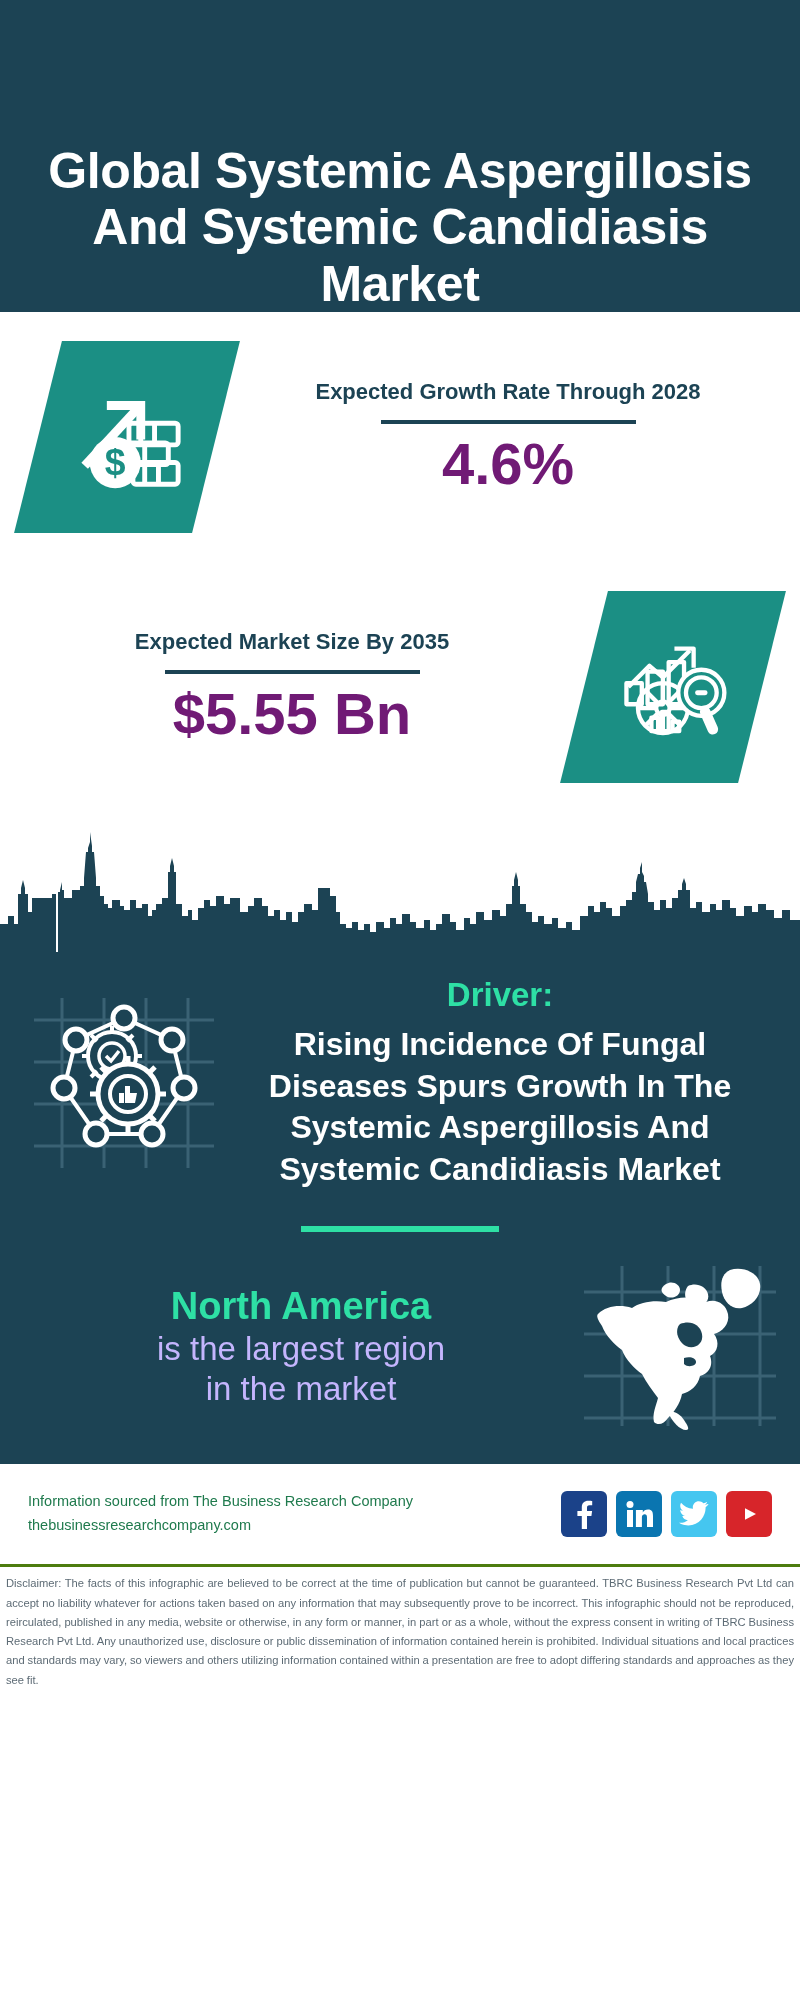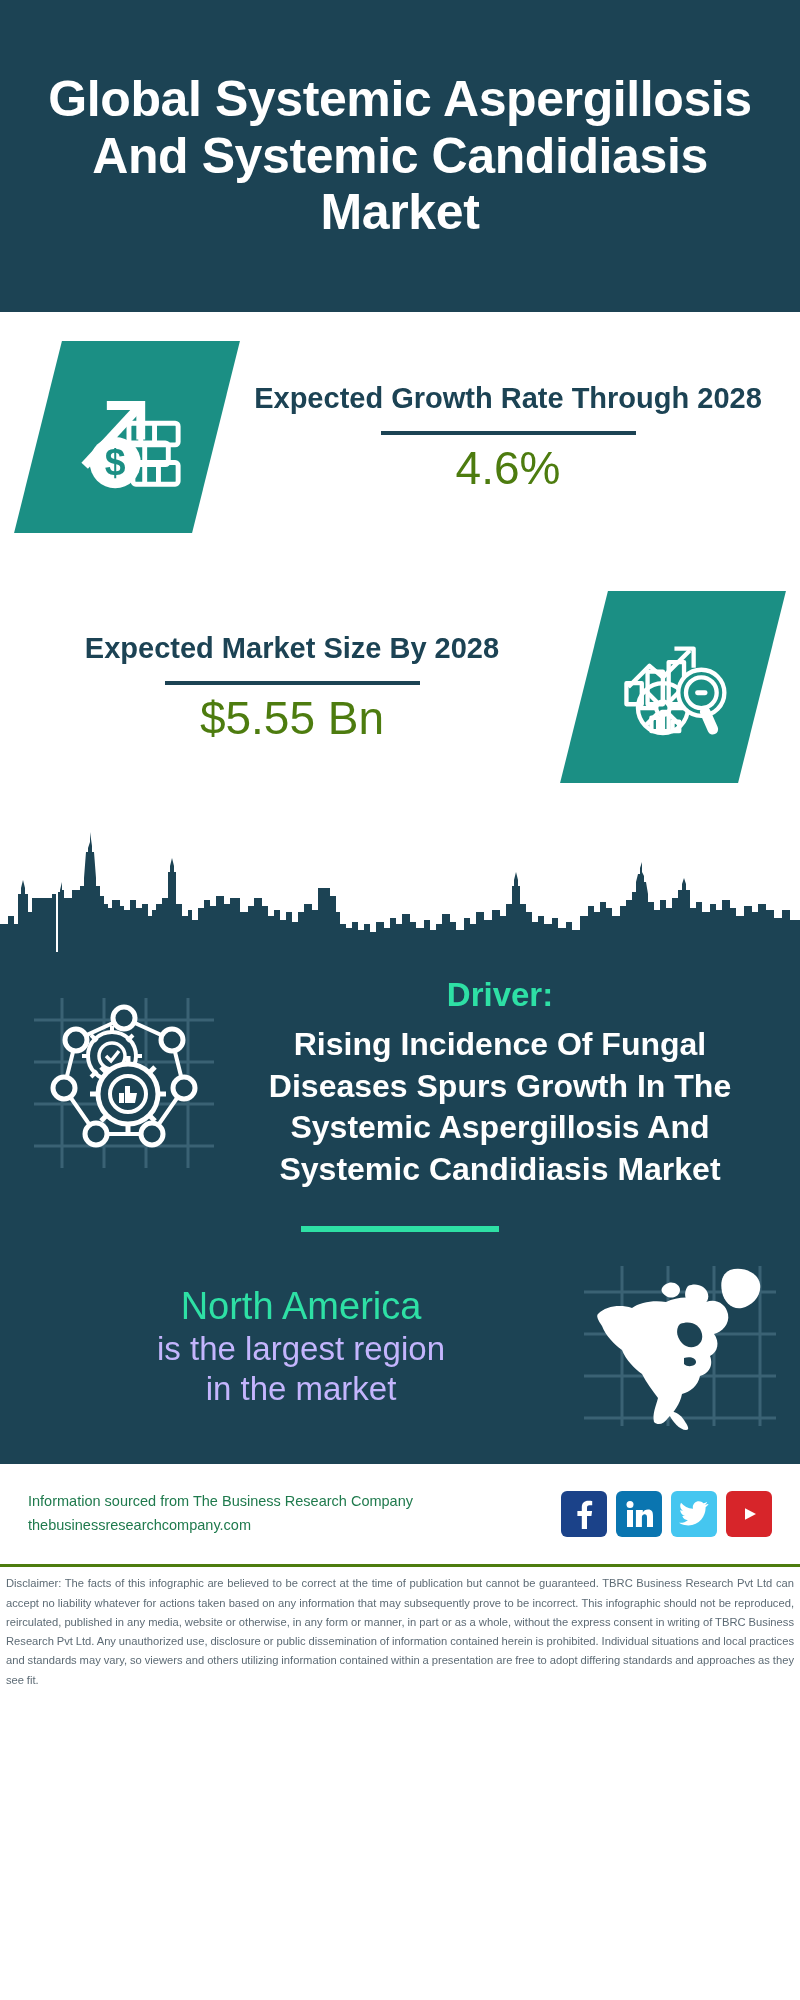--- a/index.html
+++ b/index.html
@@ -13,21 +13,21 @@
     font-family: "Liberation Sans", sans-serif;
     overflow: hidden;
     position: relative;
   }
 
   
   .header {
     background: #1c4354;
     height: 312px;
     display: flex;
-    align-items: center;
+    align-items: flex-end;
     justify-content: center;
     padding: 0 18px;
     box-sizing: border-box;
   }
   .header-title {
     color: #ffffff;
     font-size: 50px;
     line-height: 1.13;
     font-weight: bold;
     text-align: center;
@@ -60,34 +60,34 @@
   }
   .para-badge > svg { transform: skewX(14deg); }
 
   .stat-text {
     flex: 1;
     text-align: center;
     padding: 0 6px;
   }
   .stat-label {
     color: #1c4354;
-    font-size: 29px;
+    font-size: 22px;
     font-weight: bold;
     line-height: 1.28;
   }
   .stat-rule {
     width: 255px;
     height: 4px;
     background: #1c4354;
     margin: 14px auto 8px auto;
   }
   .stat-value {
-    color: #4d7c0f;
-    font-size: 46px;
-    font-weight: normal;
+    color: #701a75;
+    font-size: 58px;
+    font-weight: bold;
     line-height: 1.1;
   }
 
   .slot-left  { padding-left: 38px;  }
   .slot-right { padding-right: 38px; }
 
   
   .skyline-wrap {
     position: relative;
     height: 140px;
@@ -144,21 +144,21 @@
     align-items: center;
     padding: 0 22px 30px 22px;
   }
   .region-copy {
     flex: 1;
     text-align: center;
   }
   .region-name {
     color: #2ee0a5;
     font-size: 38px;
-    font-weight: normal;
+    font-weight: bold;
     line-height: 1.18;
   }
   .region-sub {
     color: #c4b5fd;
     font-size: 33px;
     line-height: 1.22;
   }
   .region-icon {
     flex: none;
     width: 198px;
@@ -239,21 +239,21 @@
     </div>
     <div class="stat-text">
       <div class="stat-label">Expected Growth Rate Through 2028</div>
       <div class="stat-rule"></div>
       <div class="stat-value">4.6%</div>
     </div>
   </div>
 
   <div class="stat-row">
     <div class="stat-text">
-      <div class="stat-label">Expected Market Size By 2028</div>
+      <div class="stat-label">Expected Market Size By 2035</div>
       <div class="stat-rule"></div>
       <div class="stat-value">$5.55 Bn</div>
     </div>
     <div class="slot-right">
       <div class="para-badge">
         <svg width="120" height="118" viewBox="0 0 125 120" fill="none" stroke="#ffffff" stroke-width="4.5" stroke-linejoin="round">
 
           <polyline points="16,60 38,38 52,50 80,22" fill="none"></polyline>
           <polyline points="64,20 84,20 84,40" fill="none"></polyline>
 

